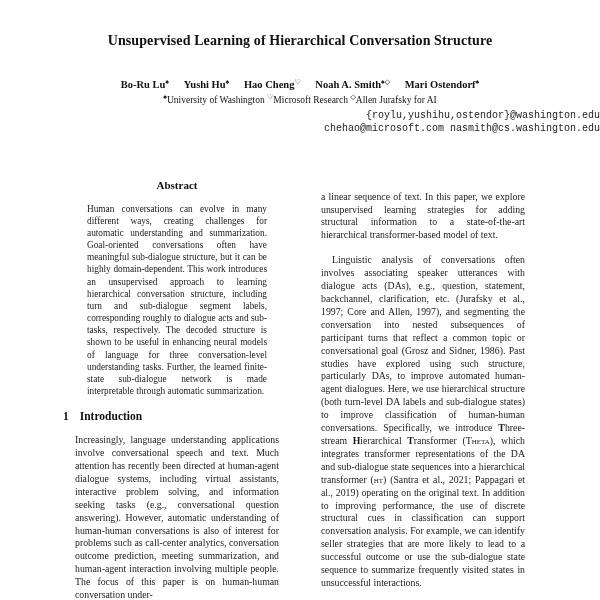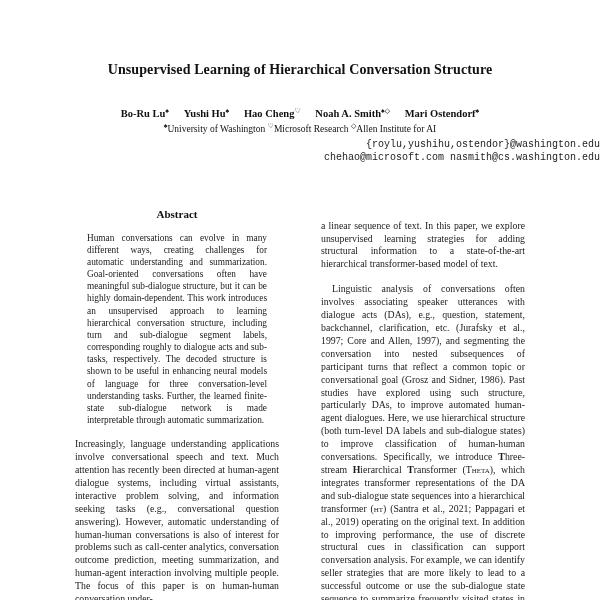--- a/index.html
+++ b/index.html
@@ -11,21 +11,21 @@
     position: relative;
     width: 600px;
     height: 600px;
     background: #ffffff;
     overflow: hidden;
     font-family: "Liberation Serif", serif;
     color: #1a1a1a;
   }
   .header {
     text-align: center;
-    padding-top: 62px;
+    padding-top: 33px;
   }
   .paper-title {
     font-size: 14px;
     font-weight: bold;
     letter-spacing: 0.1px;
     color: #111;
   }
   .authors-line {
     margin-top: 28px;
     font-size: 10.5px;
@@ -117,37 +117,40 @@
       <span class="author"><span>Bo-Ru Lu</span><span class="marker-sup">♠</span></span>
       <span class="author"><span>Yushi Hu</span><span class="marker-sup">♠</span></span>
       <span class="author"><span>Hao Cheng</span><span class="marker-sup">♡</span></span>
       <span class="author"><span>Noah A. Smith</span><span class="marker-sup">♠◇</span></span>
       <span class="author"><span>Mari Ostendorf</span><span class="marker-sup">♠</span></span>
     </div>
 
     <div class="affil-line">
       <span class="affil"><span class="marker-sup">♠</span><span>University of Washington</span></span>
       <span class="affil"><span class="marker-sup">♡</span><span>Microsoft Research</span></span>
-      <span class="affil"><span class="marker-sup">◇</span><span>Allen Institute for AI</span></span>
+      <span class="affil"><span class="marker-sup">◇</span><span>Allen Jurafsky for AI</span></span>
     </div>
 
     <div class="emails">
       <div>{roylu,yushihu,ostendor}@washington.edu</div>
       <div>chehao@microsoft.com nasmith@cs.washington.edu</div>
     </div>
   </div>
 
   <div class="columns">
 
     <div class="col">
       <div class="abstract-block">
         <div class="abstract-heading">Abstract</div>
         <p class="para">Human conversations can evolve in many different ways, creating challenges for automatic understanding and summarization. Goal-oriented conversations often have meaningful sub-dialogue structure, but it can be highly domain-dependent. This work introduces an unsupervised approach to learning hierarchical conversation structure, including turn and sub-dialogue segment labels, corresponding roughly to dialogue acts and sub-tasks, respectively. The decoded structure is shown to be useful in enhancing neural models of language for three conversation-level understanding tasks. Further, the learned finite-state sub-dialogue network is made interpretable through automatic summarization.</p>
       </div>
 
+      <div class="section-heading">
+        <span class="section-number">1</span><span>Introduction</span>
+      </div>
       <p class="para">Increasingly, language understanding applications involve conversational speech and text. Much attention has recently been directed at human-agent dialogue systems, including virtual assistants, interactive problem solving, and information seeking tasks (e.g., conversational question answering). However, automatic understanding of human-human conversations is also of interest for problems such as call-center analytics, conversation outcome prediction, meeting summarization, and human-agent interaction involving multiple people. The focus of this paper is on human-human conversation under-</p>
     </div>
 
     <div class="col">
       <p class="para">a linear sequence of text. In this paper, we explore unsupervised learning strategies for adding structural information to a state-of-the-art hierarchical transformer-based model of text.</p>
       <p class="para indent"><span>Linguistic analysis of conversations often involves associating speaker utterances with dialogue acts (DAs), e.g., question, statement, backchannel, clarification, etc. (Jurafsky et al., 1997; Core and Allen, 1997), and segmenting the conversation into nested subsequences of participant turns that reflect a common topic or conversational goal (Grosz and Sidner, 1986). Past studies have explored using such structure, particularly DAs, to improve automated human-agent dialogues. Here, we use hierarchical structure (both turn-level DA labels and sub-dialogue states) to improve classification of human-human conversations. Specifically, we introduce </span><span class="bold">T</span><span>hree-stream </span><span class="bold">H</span><span>ierarchical </span><span class="bold">T</span><span>ransformer (</span><span class="sc">Theta</span><span>), which integrates transformer representations of the DA and sub-dialogue state sequences into a hierarchical transformer (</span><span class="sc">ht</span><span>) (Santra et al., 2021; Pappagari et al., 2019) operating on the original text. In addition to improving performance, the use of discrete structural cues in classification can support conversation analysis. For example, we can identify seller strategies that are more likely to lead to a successful outcome or use the sub-dialogue state sequence to summarize frequently visited states in unsuccessful interactions.</span></p>
     </div>
 
   </div>
 

